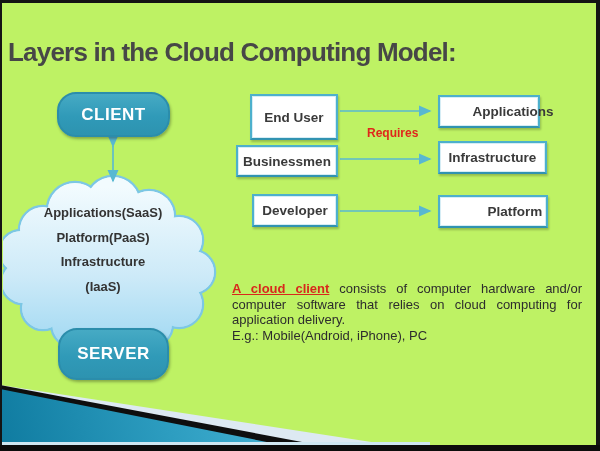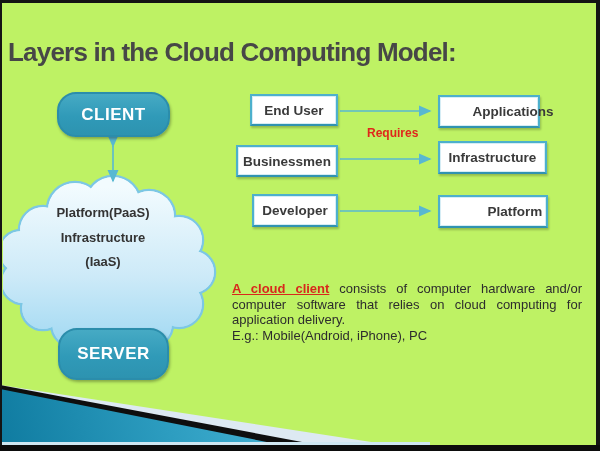--- a/index.html
+++ b/index.html
@@ -28,21 +28,21 @@
   }
   .client{left:57px;top:92px;width:113px;height:45px;font-size:17px;}
   .server{left:58px;top:328px;width:111px;height:52px;font-size:17px;}
 
   .white-box{
     position:absolute;display:flex;align-items:center;justify-content:center;
     background:#ffffff;border:2px solid #4db0cc;border-bottom-color:#3193b1;
     box-shadow:inset 0 0 0 1px #d6edf5,1px 2px 2px rgba(0,0,0,0.22);
     box-sizing:border-box;color:#3a3a3a;font-size:13.5px;font-weight:bold;z-index:5;
   }
-  .b-enduser{left:250px;top:94px;width:88px;height:32px;}
+  .b-enduser{left:250px;top:94px;width:88px;height:46px;}
   .b-applications{left:438px;top:95px;width:102px;height:33px;padding-left:48px;}
   .b-businessmen{left:236px;top:145px;width:102px;height:32px;}
   .b-infrastructure{left:438px;top:141px;width:109px;height:33px;}
   .b-developer{left:252px;top:194px;width:86px;height:33px;}
   .b-platform{left:438px;top:195px;width:110px;height:33px;padding-left:44px;}
 
   .requires{
     position:absolute;left:346px;top:126px;width:62px;text-align:left;
     color:#e0261b;font-size:12px;font-weight:bold;z-index:7;margin-left:21px;
   }
@@ -114,20 +114,21 @@
           <circle cx="72" cy="152" r="23"></circle>
         <circle cx="40" cy="136" r="21"></circle>
           <circle cx="20" cy="110" r="21"></circle>
         <circle cx="18" cy="80" r="21"></circle>
         <circle cx="105" cy="95" r="54"></circle>
           <circle cx="63" cy="92" r="44"></circle>
           <circle cx="150" cy="95" r="42"></circle>
       </g>
     </svg>
     <div class="cloud-text">
+      <div>Applications(SaaS)</div>
       <div>Platform(PaaS)</div>
       <div>Infrastructure</div>
       <div>(IaaS)</div>
     </div>
   </div>
 
   <div class="teal-box server">
     <span>SERVER</span>
   </div>
 

